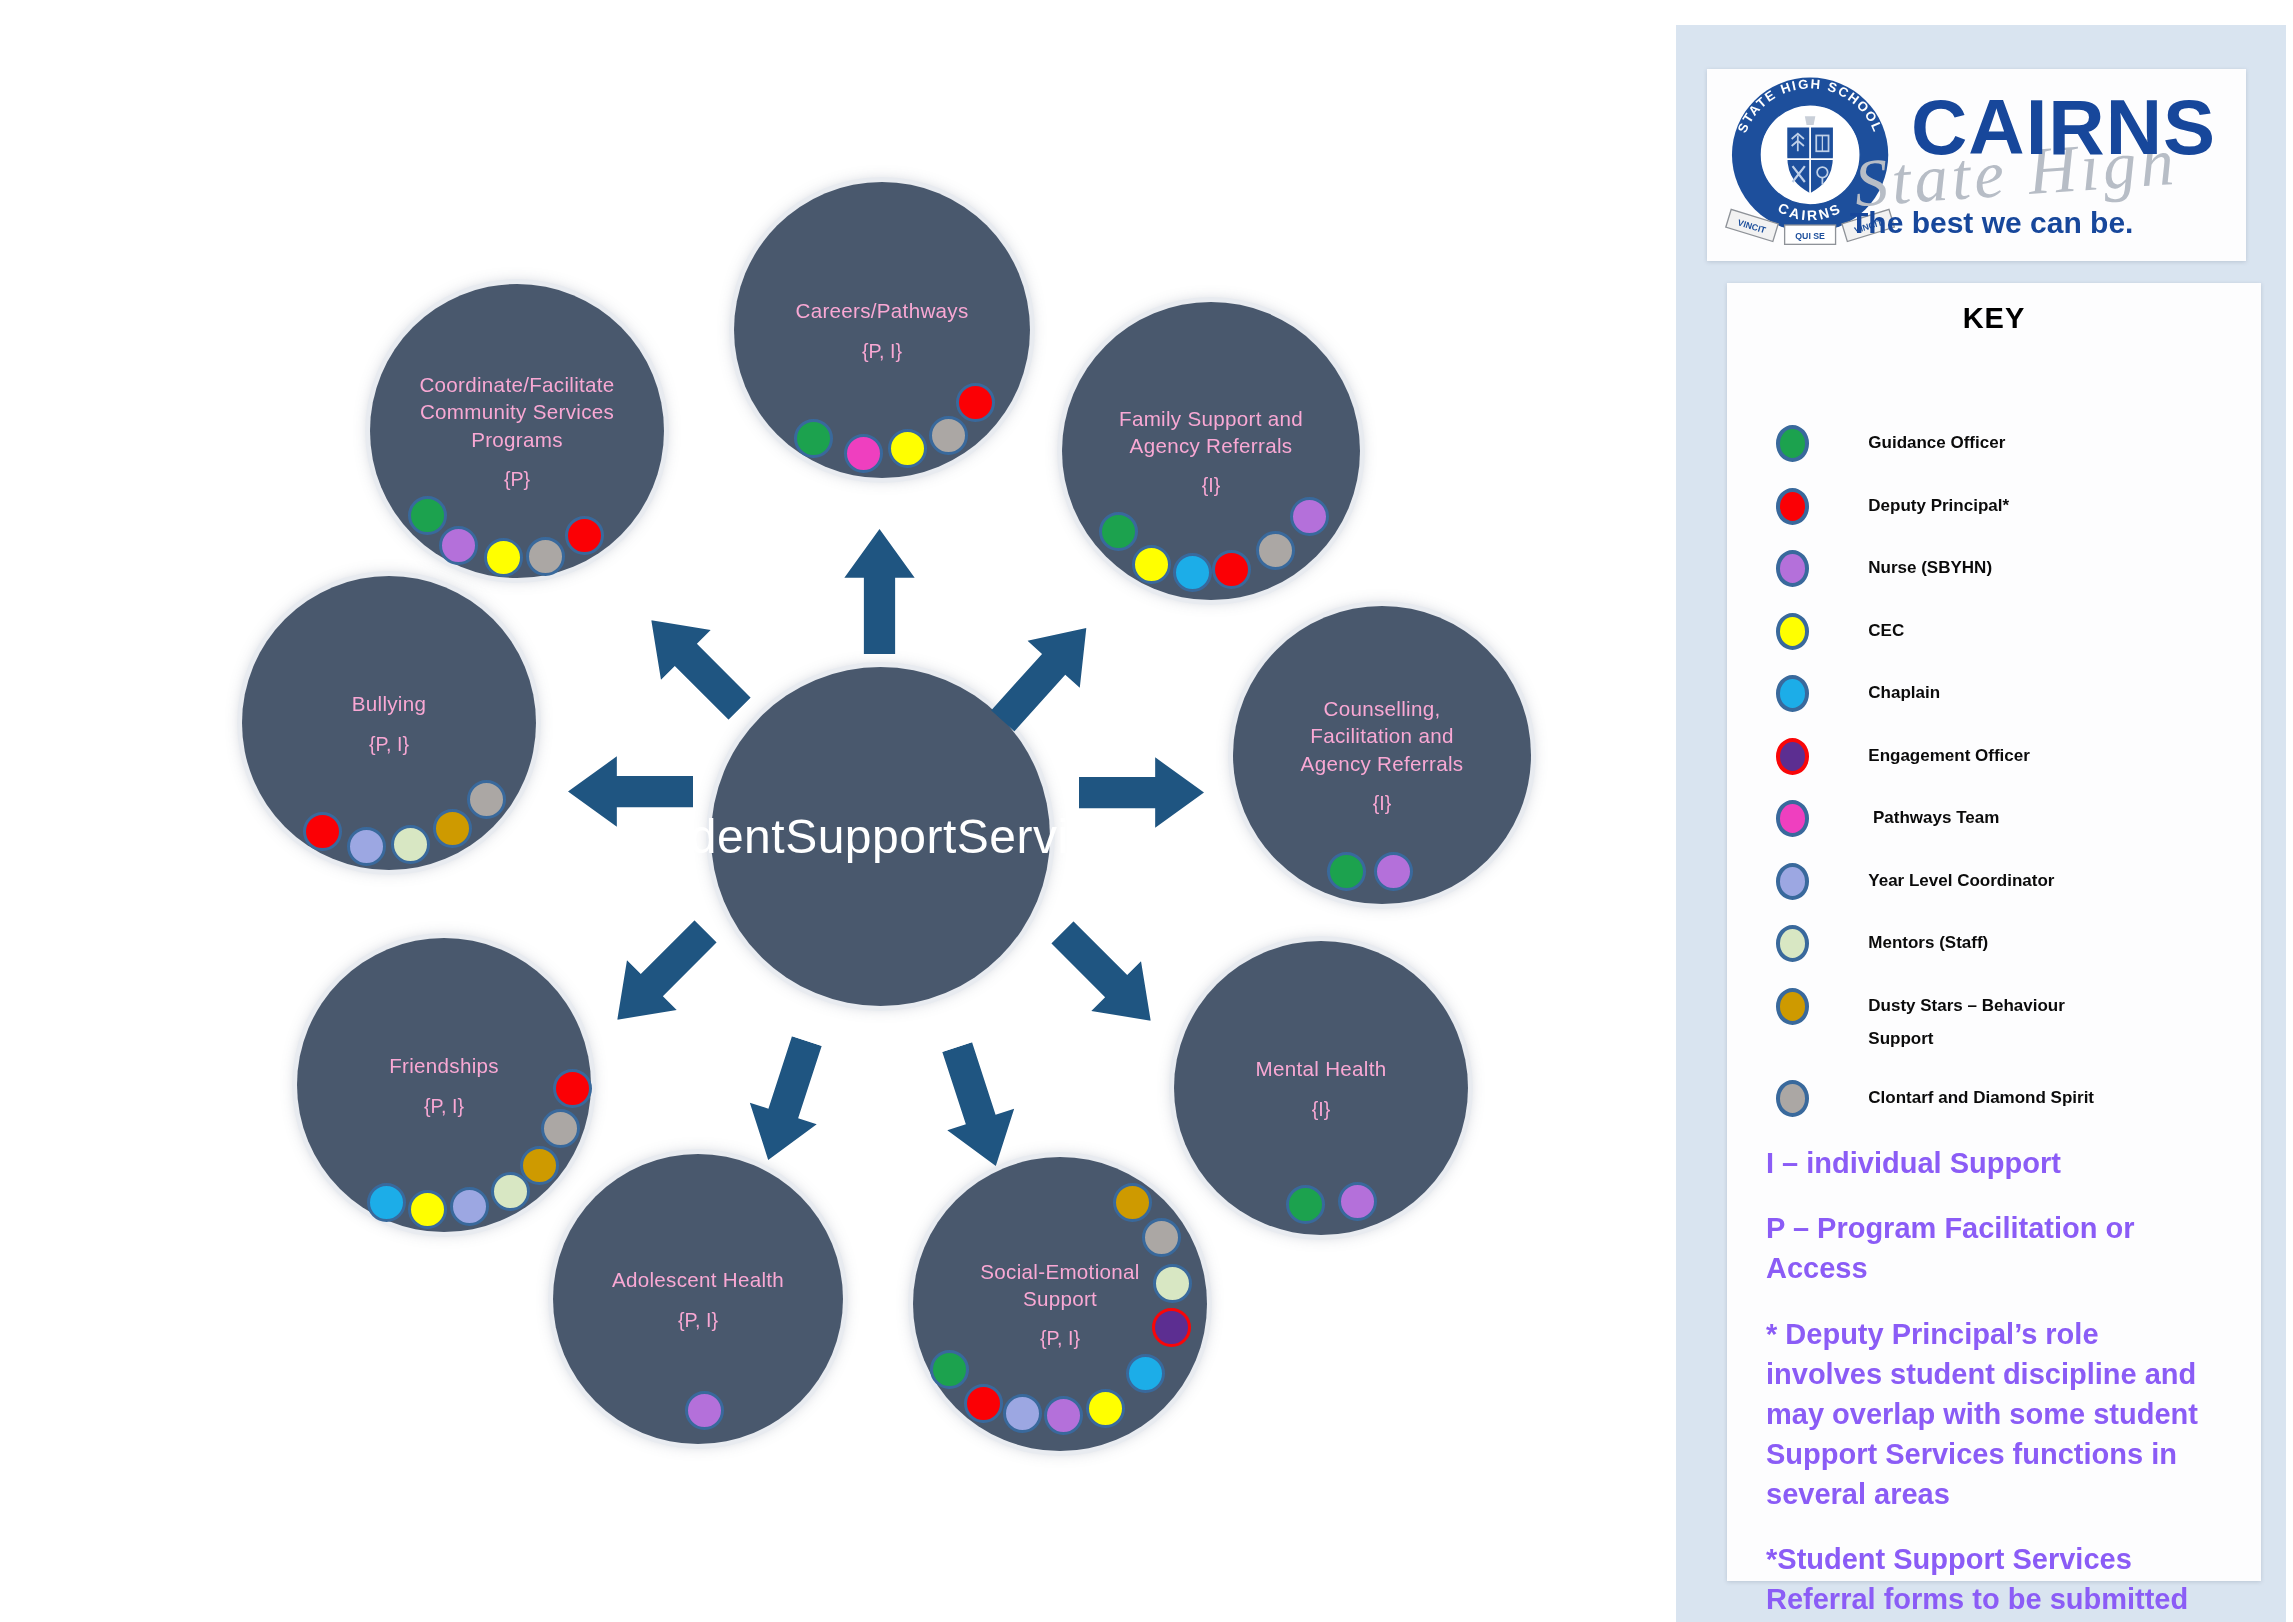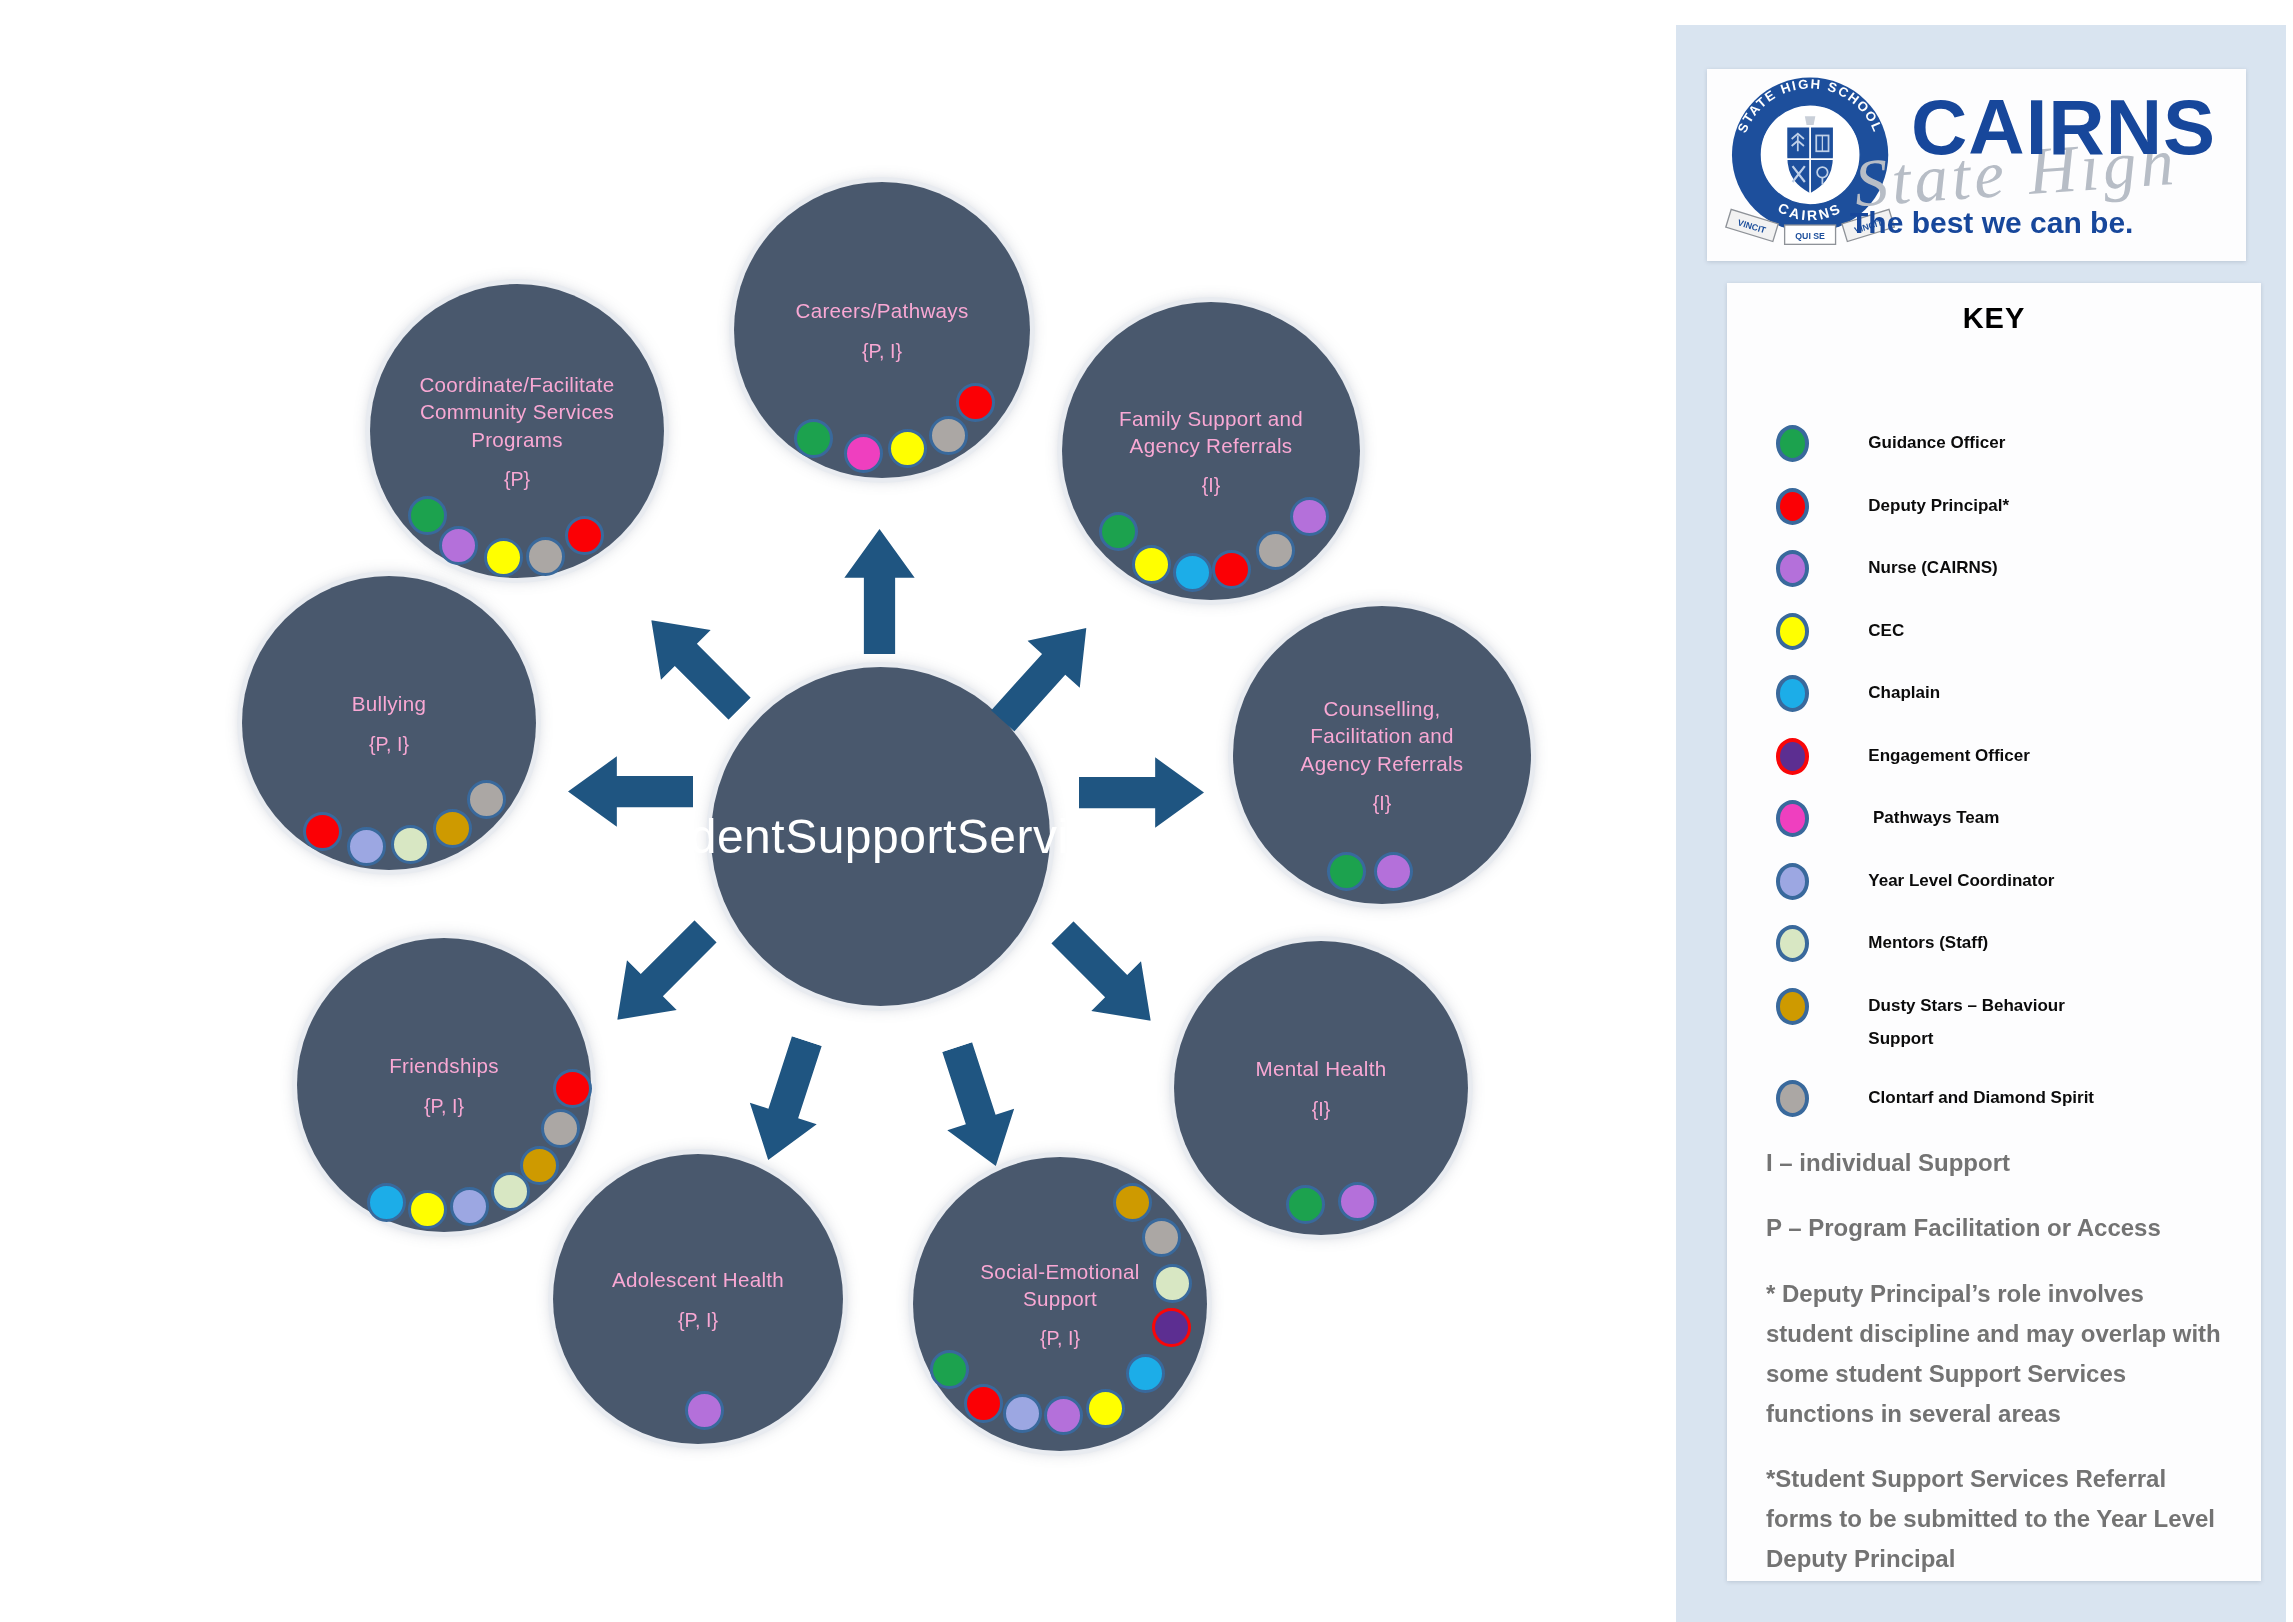--- a/index.html
+++ b/index.html
@@ -36,21 +36,21 @@
   .key-box{position:absolute;left:51px;top:258px;width:534px;height:1298px;background:#FDFDFE;
            box-sizing:border-box;padding:19.6px 39px 19.6px 39px;
            box-shadow:0 1px 3.9px rgba(100,110,130,.25);}
   .key-title{text-align:center;font-size:29px;font-weight:bold;color:#000;margin-bottom:90px;
              letter-spacing:1px;}
   .key-row{display:flex;align-items:flex-start;margin-bottom:25.5px;}
   .key-dot{flex:0 0 auto;width:25.5px;height:29px;border-radius:50%;border:4.9px solid #39699C;
            margin-right:59px;margin-left:9.8px;}
   .key-label{font-size:17px;font-weight:bold;color:#0B0B0B;line-height:33px;padding-top:1px;
              white-space:pre-wrap;}
-  .key-notes p{font-size:24px;font-weight:bold;color:#737373;line-height:40px;margin:0 0 25.5px 0;}
+  .key-notes p{font-size:29px;font-weight:bold;color:#8b5cf6;line-height:40px;margin:0 0 25.5px 0;}
 </style>
 </head>
 <body>
 
 <div class="stage">
 
   <div class="diagram" id="diagram">
     <div id="center-circle" style="left: 711px; top: 667px; height: 339px; width: 339px;">
       <div>Student</div>
       <div>Support</div>
@@ -259,21 +259,21 @@
           <div class="key-row">
             <span class="key-dot" style="background: rgb(28, 162, 78); border-color: rgb(57, 105, 156);"></span>
             <div class="key-label"><div>Guidance Officer</div></div>
           </div>
           <div class="key-row">
             <span class="key-dot" style="background: rgb(251, 0, 5); border-color: rgb(57, 105, 156);"></span>
             <div class="key-label"><div>Deputy Principal*</div></div>
           </div>
           <div class="key-row">
             <span class="key-dot" style="background: rgb(180, 112, 218); border-color: rgb(57, 105, 156);"></span>
-            <div class="key-label"><div>Nurse (CAIRNS)</div></div>
+            <div class="key-label"><div>Nurse (SBYHN)</div></div>
           </div>
           <div class="key-row">
             <span class="key-dot" style="background: rgb(255, 255, 0); border-color: rgb(57, 105, 156);"></span>
             <div class="key-label"><div>CEC</div></div>
           </div>
           <div class="key-row">
             <span class="key-dot" style="background: rgb(28, 173, 232); border-color: rgb(57, 105, 156);"></span>
             <div class="key-label"><div>Chaplain</div></div>
           </div>
           <div class="key-row">

